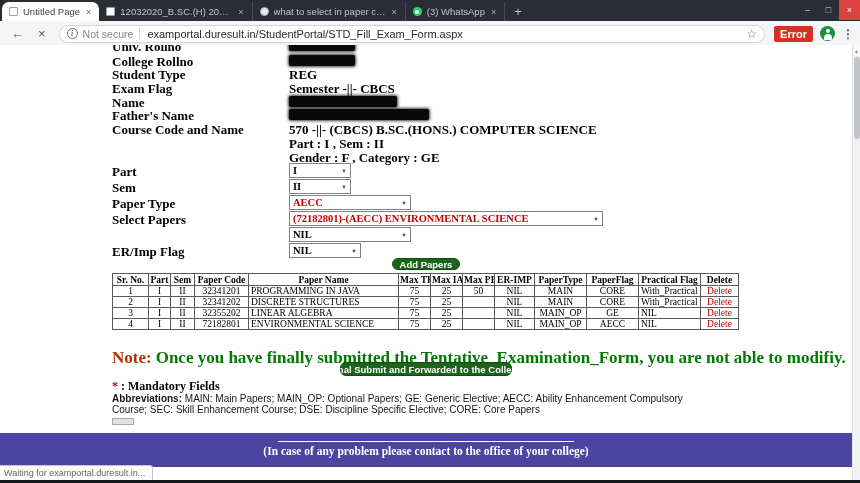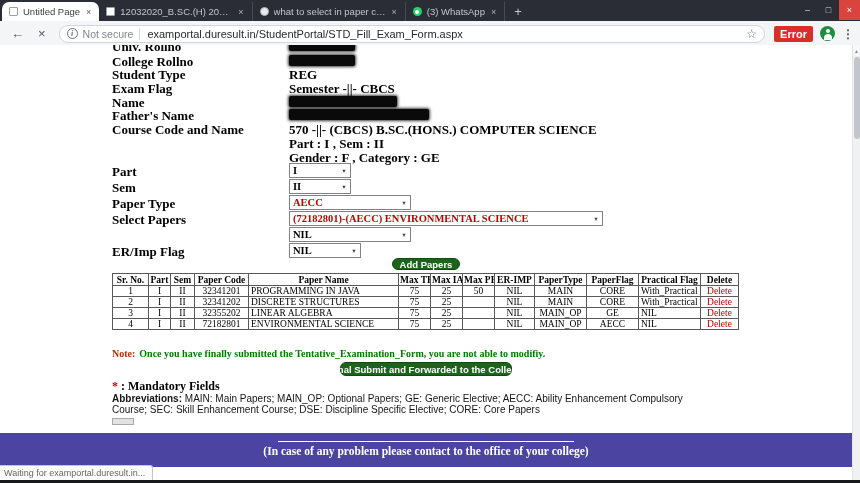--- a/index.html
+++ b/index.html
@@ -51,21 +51,21 @@
   .sel .arr { position:absolute; right:1px; top:0; bottom:0; width:10px; display:flex; align-items:center; justify-content:center; font-size:5.5px; color:#444; }
   .red-text { color:var(--link-red,#c00000); }
   .btn { position:absolute; background:var(--accent-green-button,#1c641c); color:#fff; font:bold 9.5px "Liberation Sans",sans-serif; display:flex; align-items:center; justify-content:center; border:1px solid #0f4d0f; border-radius:6px; white-space:nowrap;text-align:center; }
 
   .papers { position:absolute; left:112px; top:228px; width:626px; border-collapse:collapse; table-layout:fixed; font-family:"Liberation Serif",serif; }
   .papers th { font-size:9.5px; font-weight:bold; border:1px solid #5a5a5a; padding:0 1px; white-space:nowrap; overflow:hidden; height:12px; }
   .papers td { font-size:9.5px; border:1px solid #5a5a5a; padding:0 2px; text-align:center; white-space:nowrap; overflow:hidden; height:11px; }
   .papers td.left { text-align:left; }
   .papers td.del { color:var(--link-red,#c00000); }
 
-  .note { position:absolute; left:112px; top:303px; font-weight:bold; font-size:10px; color:var(--note-green,#007a00); white-space:nowrap; }
+  .note { position:absolute; left:112px; top:303px; font-weight:bold; font-size:17px; color:var(--note-green,#007a00); white-space:nowrap; }
   .note .prefix { color:#b03000; margin-right:4px; }
   .mandatory { position:absolute; left:112px; top:334px; font-weight:bold; font-size:12px; color:#000; font-family:"Liberation Serif",serif; }
   .mandatory .star { color:var(--link-red,#c00000); margin-right:3px; }
   .abbrev { position:absolute; left:112px; top:348px; width:596px; font:10px "Liberation Sans",sans-serif; color:#151515; line-height:11px; }
   .abbrev b { font-weight:bold; }
   .artifact-box { position:absolute; left:112px; top:373px; width:22px; height:7px; background:#e2e2e2; border:1px solid #a8a8a8; }
 
   .footer-band { position:absolute; left:0; top:388px; width:852px; height:34px; background:var(--footer-purple,#4b44a0); color:#fff; text-align:center; }
   .footer-rule { width:296px; border-top:1px solid #fff; margin:8px auto 3px auto; }
   .footer-contact { font:bold 11.5px "Liberation Serif",serif; }

